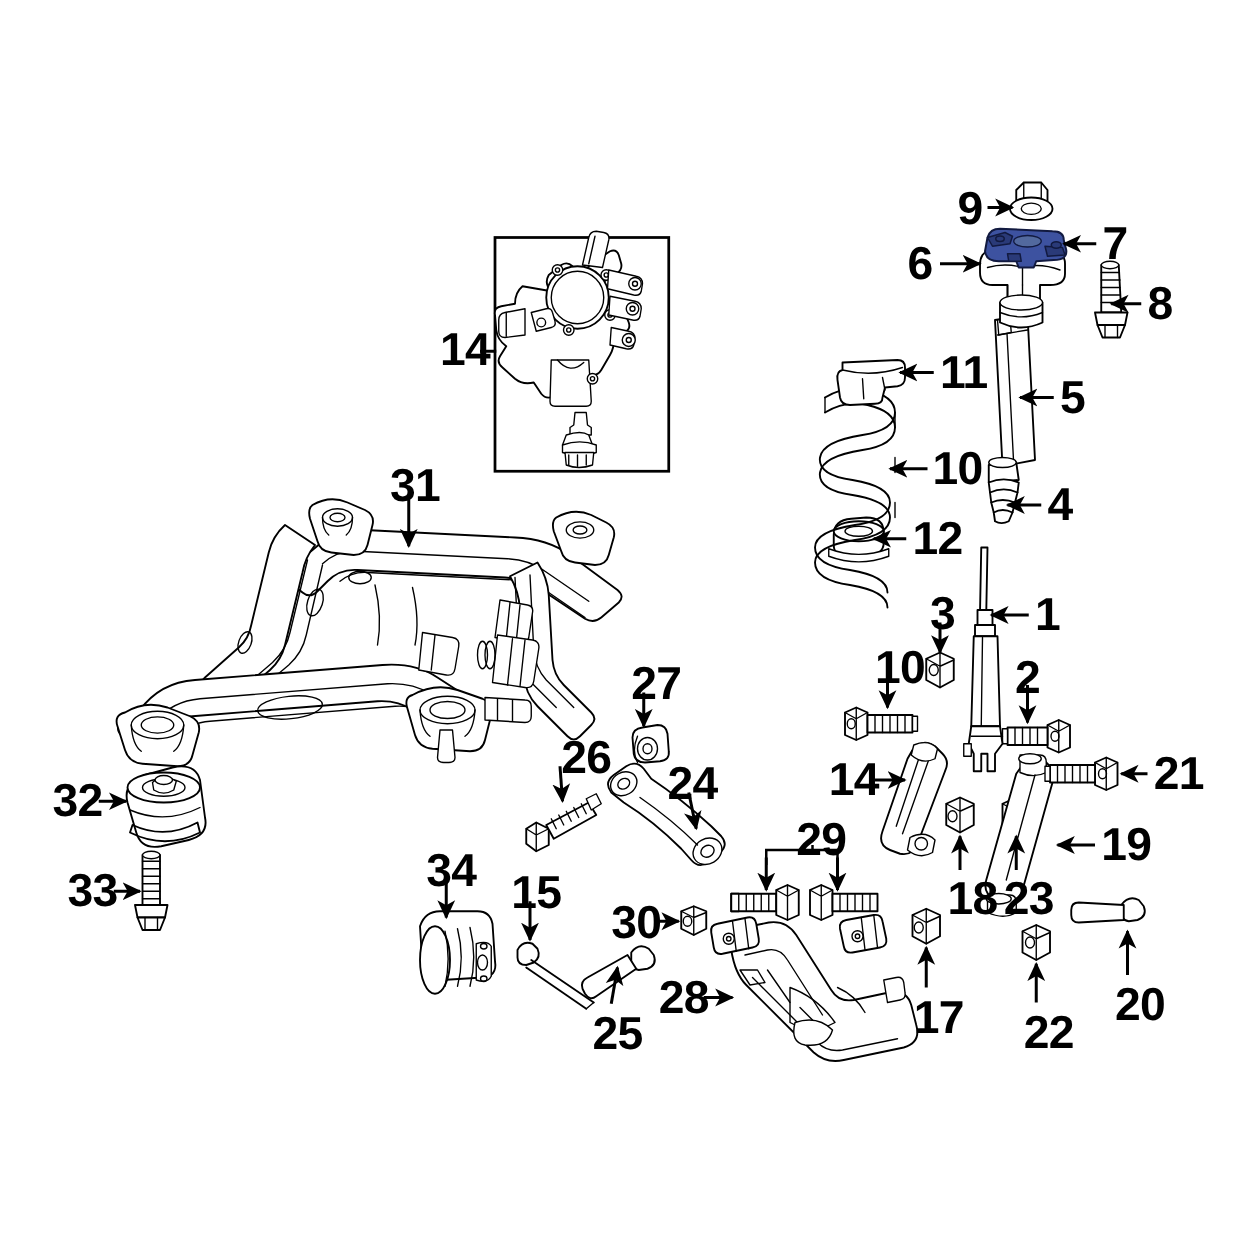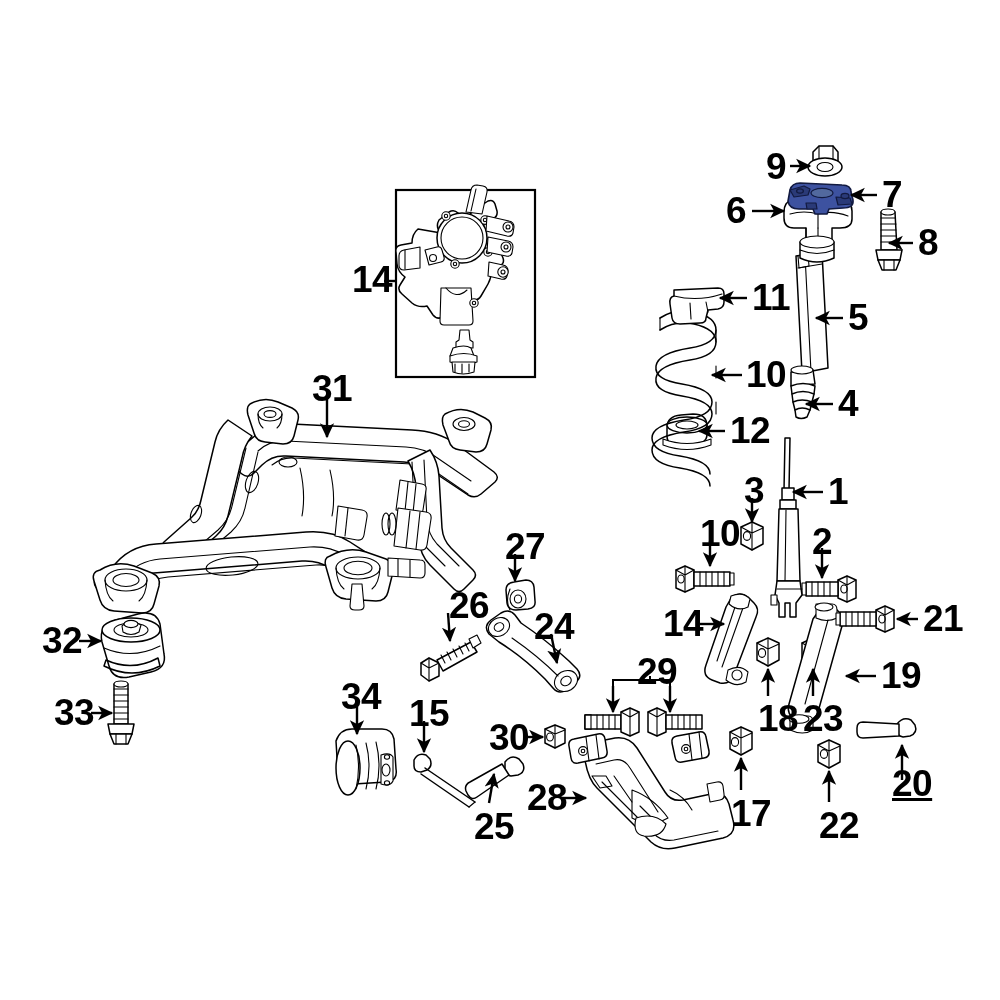--- a/index.html
+++ b/index.html
@@ -539,21 +539,21 @@
       <div class="callout" style="left: 746px; top: 356px;">10</div>
       <div class="callout" style="left: 752px; top: 279px; text-align: right;">11</div>
       <div class="callout" style="left: 730px; top: 412px;">12</div>
       <div class="callout" style="left: 352px; top: 261px;">14</div>
       <div class="callout" style="left: 663px; top: 605px;">14</div>
       <div class="callout" style="left: 409px; top: 695px;">15</div>
       <div class="callout" style="left: 700px; top: 515px;">10</div>
       <div class="callout" style="left: 731px; top: 795px;">17</div>
       <div class="callout" style="left: 758px; top: 700px;">18</div>
       <div class="callout" style="left: 881px; top: 657px;">19</div>
-      <div class="callout" style="left: 892px; top: 765px; text-decoration: underline;">20</div>
+      <div class="callout" style="left: 892px; top: 785px;">20</div>
       <div class="callout" style="left: 923px; top: 600px;">21</div>
       <div class="callout" style="left: 819px; top: 807px;">22</div>
       <div class="callout" style="left: 803px; top: 700px;">23</div>
       <div class="callout" style="left: 534px; top: 608px;">24</div>
       <div class="callout" style="left: 474px; top: 808px;">25</div>
       <div class="callout" style="left: 433px; top: 587px; margin-left: 16px;">26</div>
       <div class="callout" style="left: 505px; top: 528px;">27</div>
       <div class="callout" style="left: 527px; top: 779px;">28</div>
       <div class="callout" style="left: 637px; top: 653px;">29</div>
       <div class="callout" style="left: 489px; top: 719px;">30</div>

